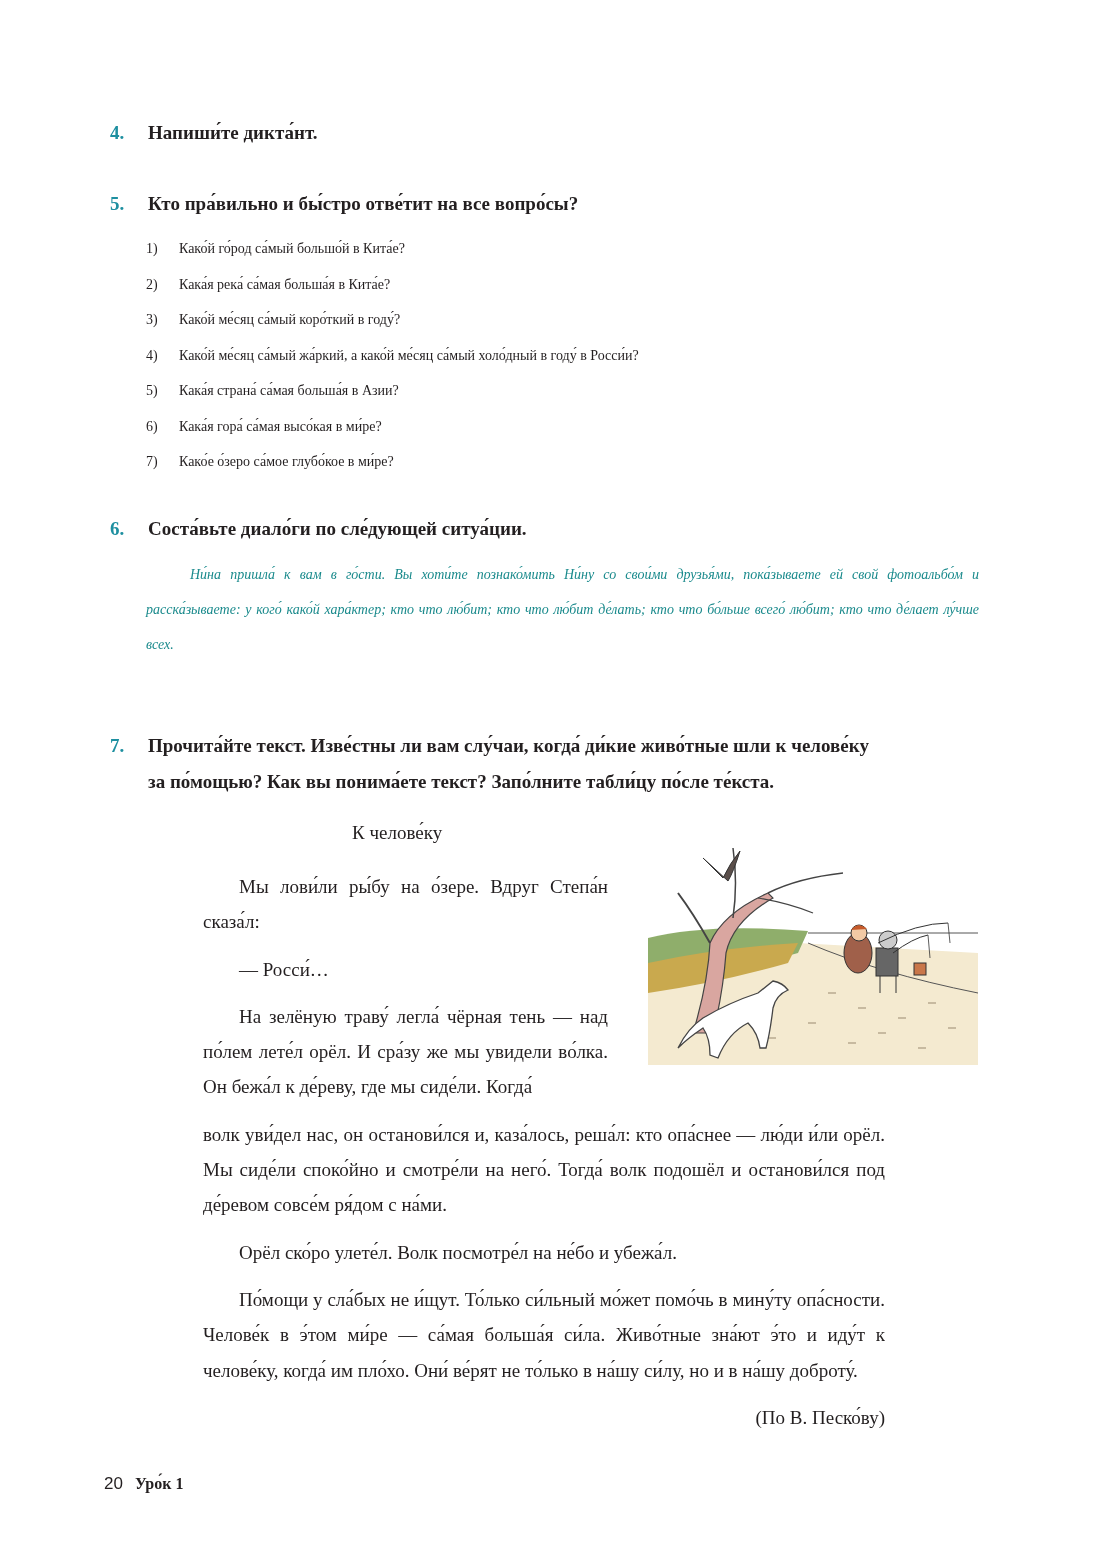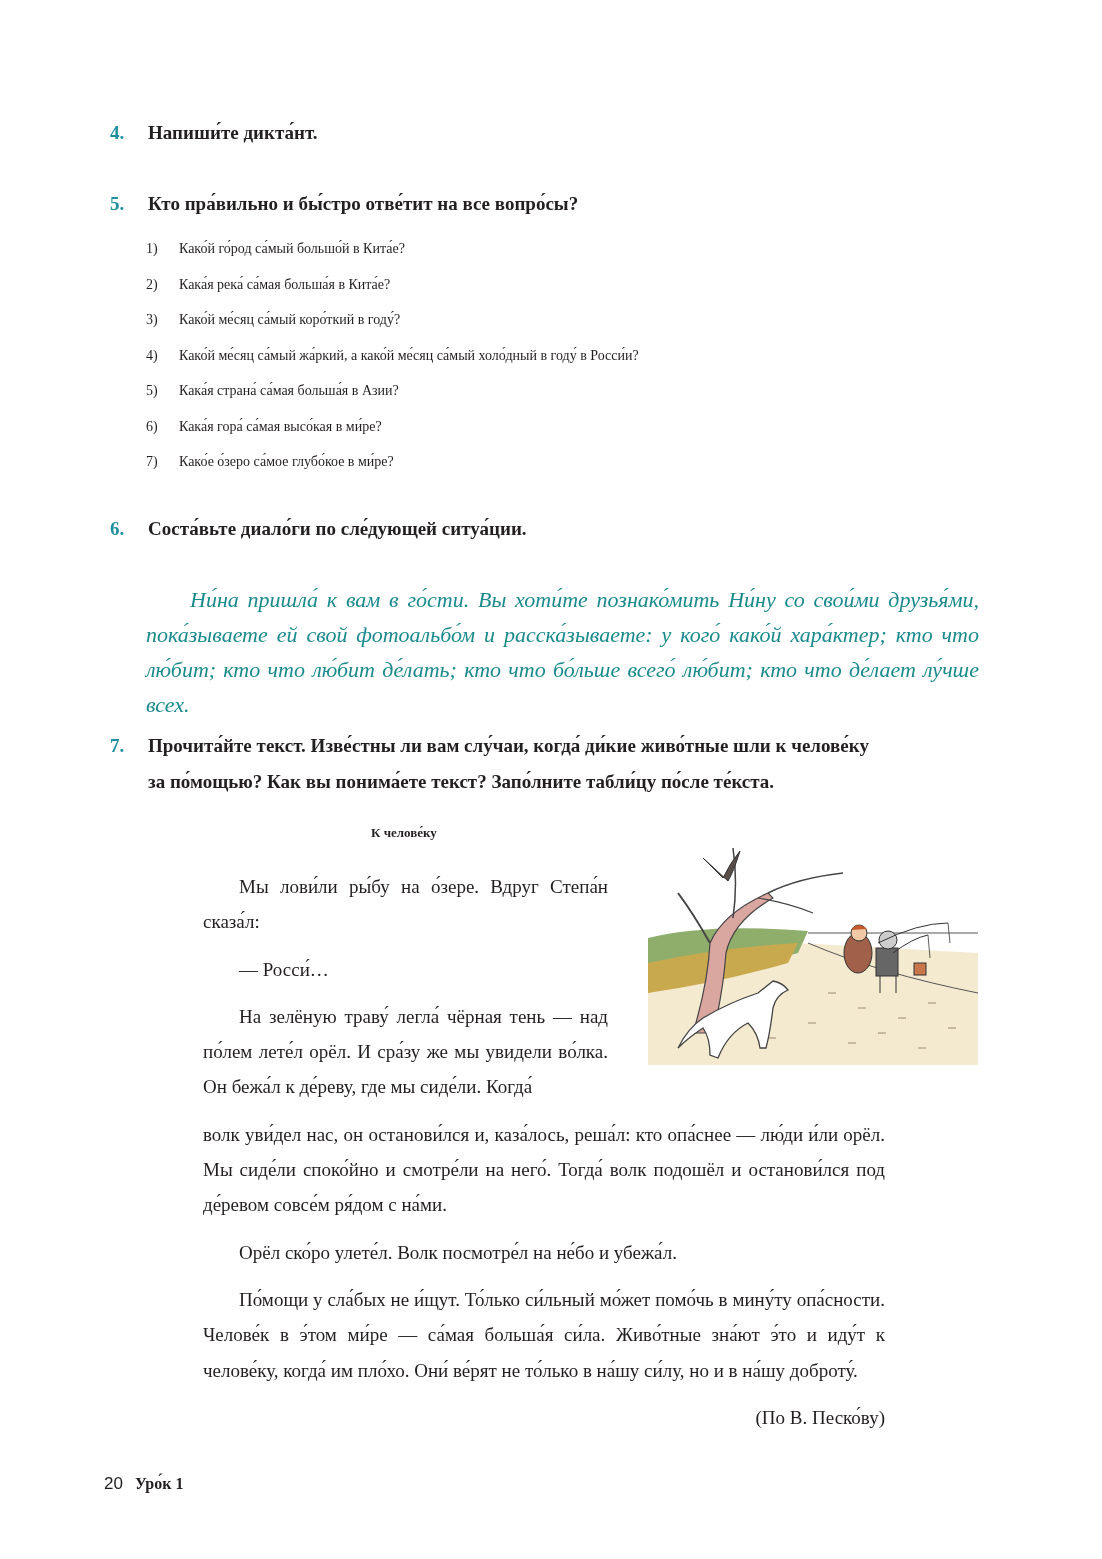--- a/index.html
+++ b/index.html
@@ -14,32 +14,32 @@
     }
     .task-num {
       display: inline-block; width: 38px; color: #1d8fa0; font-weight: bold;
     }
     .task-title { font-weight: bold; color: #231f20; }
     .q-list { position: absolute; left: 146px; top: 231px; margin: 0; padding: 0; list-style: none; }
     .q-list li { font-size: 14px; line-height: 35.5px; white-space: nowrap; }
     .q-list .n { display: inline-block; width: 33px; }
     .situation {
       position: absolute; left: 146px; top: 557px; width: 833px;
-      font-style: italic; color: #1a8a8c; font-size: 22px; line-height: 35px;
-      text-align: justify; text-indent: 44px; margin-top: 25px;
+      font-style: italic; color: #1a8a8c; font-size: 14px; line-height: 35px;
+      text-align: justify; text-indent: 44px;
     }
     .t7-head {
       position: absolute; left: 110px; top: 728px; width: 870px;
       font-size: 19px; font-weight: bold; line-height: 36px;
     }
     .t7-head .task-num { width: 38px; }
     .t7-head .line2 { padding-left: 38px; display: block; }
     .story-title {
       position: absolute; left: 352px; top: 815px;
-      font-size: 13px; font-weight: bold; line-height: 36px; margin-left: 19px;
+      font-size: 19px; font-weight: normal; line-height: 36px;
     }
     .story {
       position: absolute; left: 191px; top: 857px; width: 706px;
       font-size: 19px; line-height: 35.3px; text-align: justify;
     }
     .story p { margin: 12px; text-indent: 36px; }
     .story p.noind { text-indent: 0; }
     .story .narrow { width: 405px; }
     .story .author { text-align: right; text-indent: 0; }
     .illus {

